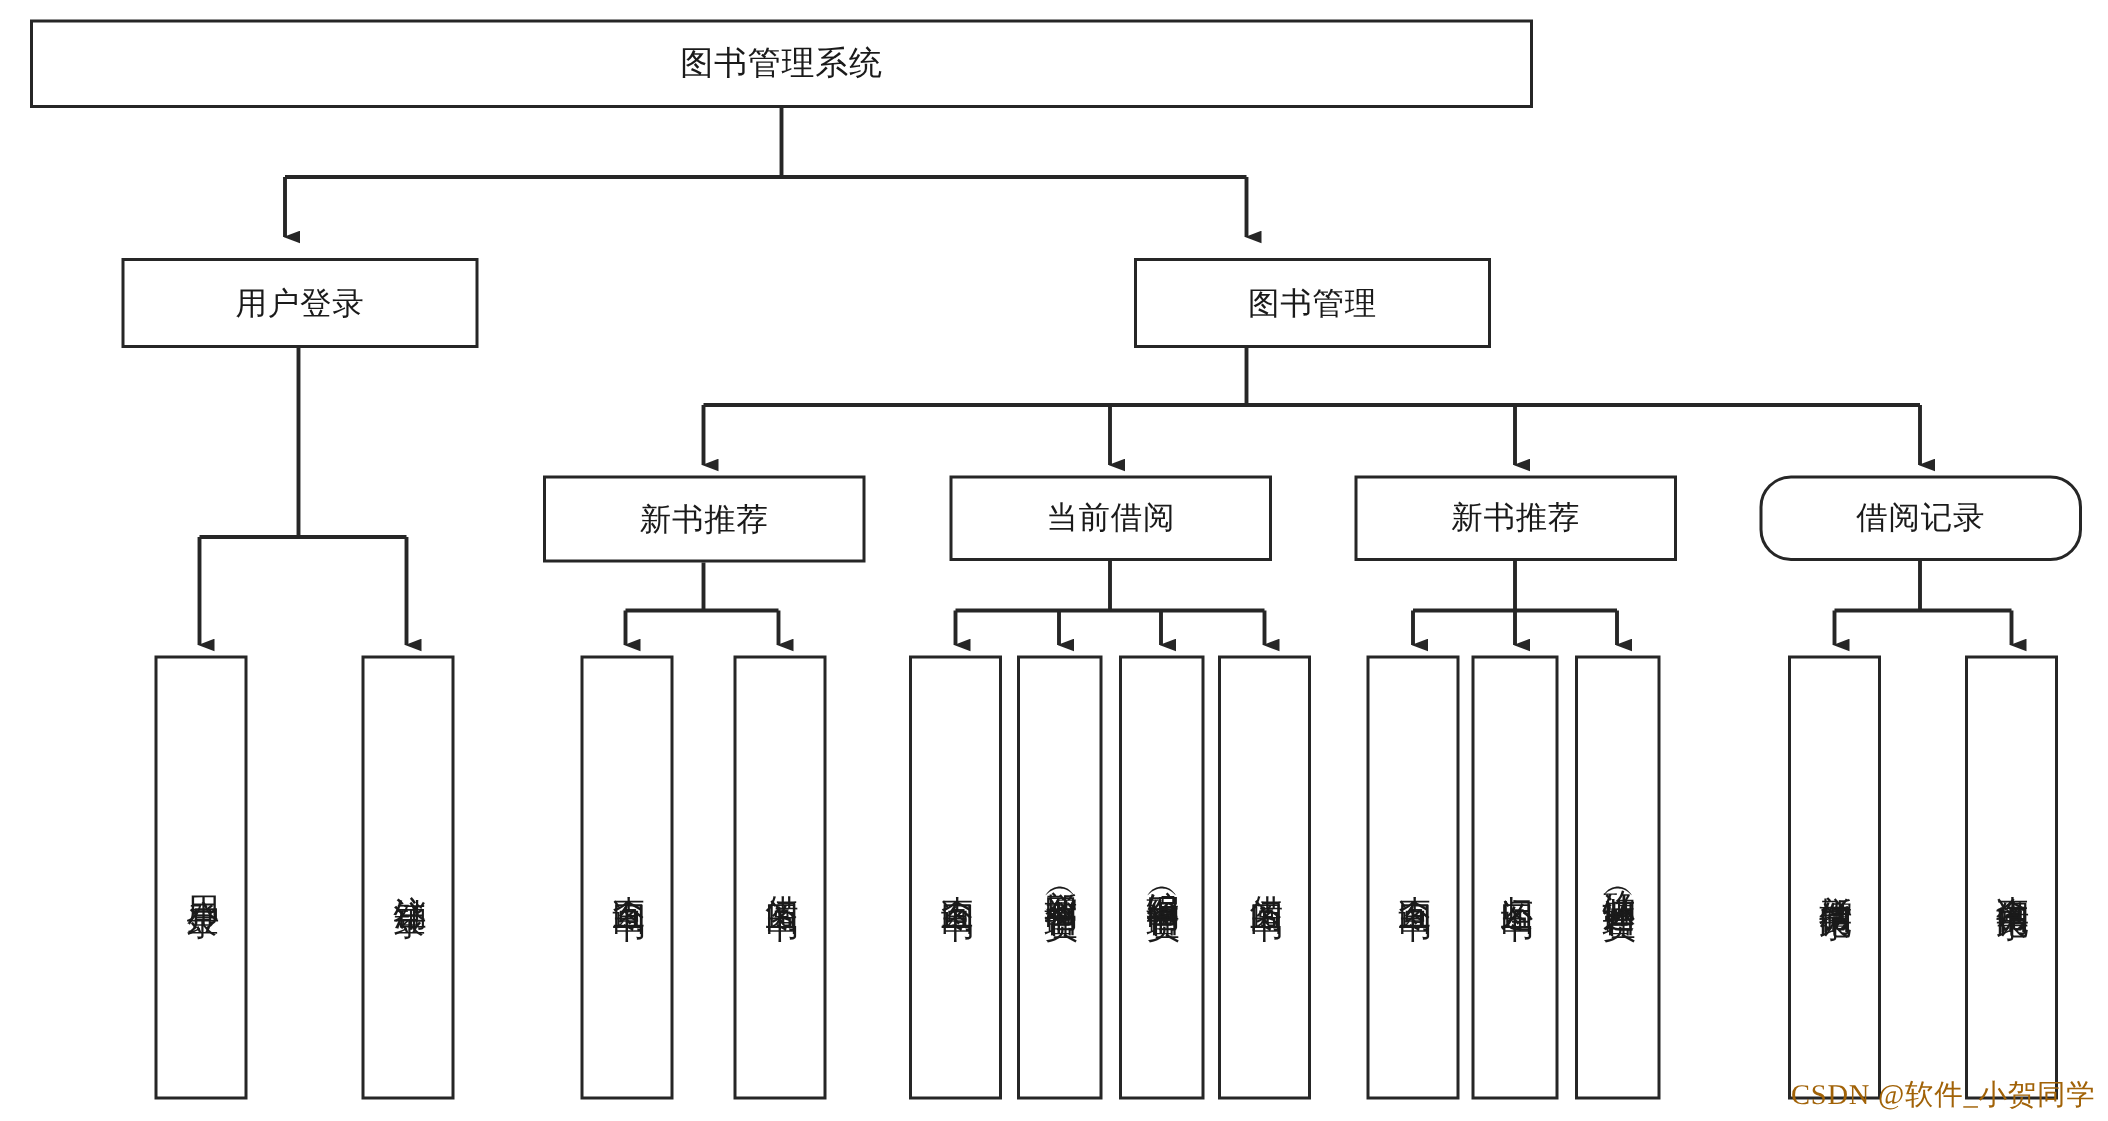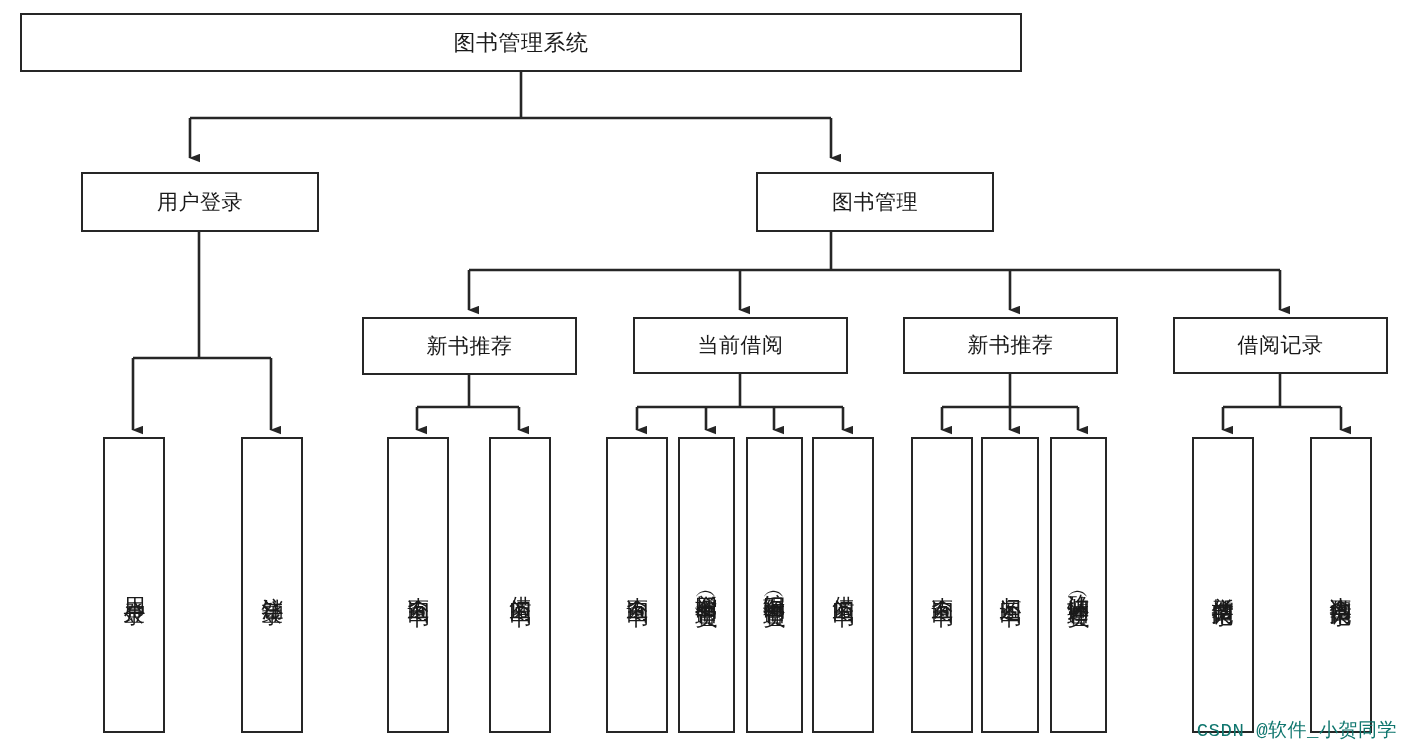--- a/index.html
+++ b/index.html
@@ -66,24 +66,24 @@
   }
   .node.vert.tall .node-label {
     letter-spacing: 2px;
     line-height: 1.16;
   }
   #watermark {
     position: absolute;
     right: 8px;
     bottom: 4px;
     font-size: 19px;
-    color: #0f766e;
+    color: #a16207;
     letter-spacing: 0.5px;
     white-space: nowrap;
-    font-family: Liberation Mono, monospace;
+    font-family: Liberation Serif, serif;
   }
 </style>
 </head>
 <body>
 
 <div id="diagram-root">
 
   <svg id="edge-layer" viewBox="0 0 1405 747" width="1405" height="747" xmlns="http://www.w3.org/2000/svg">
     <defs>
       <marker id="arrowhead" markerWidth="9" markerHeight="11" refX="4.2" refY="10" orient="auto" markerUnits="userSpaceOnUse">
@@ -151,21 +151,21 @@
   </div>
 
   <div class="node horiz level3" style="left:633px; top:317px; width:215px; height:57px;">
     <span class="node-label">当前借阅</span>
   </div>
 
   <div class="node horiz level3" style="left:903px; top:317px; width:215px; height:57px;">
     <span class="node-label">新书推荐</span>
   </div>
 
-  <div class="node horiz level3" style="left:1173px; top:317px; width:215px; height:57px;">
+  <div class="node horiz level3" style="left:1173px; top:317px; width:215px; height:57px;border-radius:21px;">
     <span class="node-label">借阅记录</span>
   </div>
 
   <div class="node vert" style="left:103px; top:437px; width:62px; height:296px;">
     <span class="node-label">用户登录</span>
   </div>
 
   <div class="node vert" style="left:241px; top:437px; width:62px; height:296px;">
     <span class="node-label">注销登录</span>
   </div>

